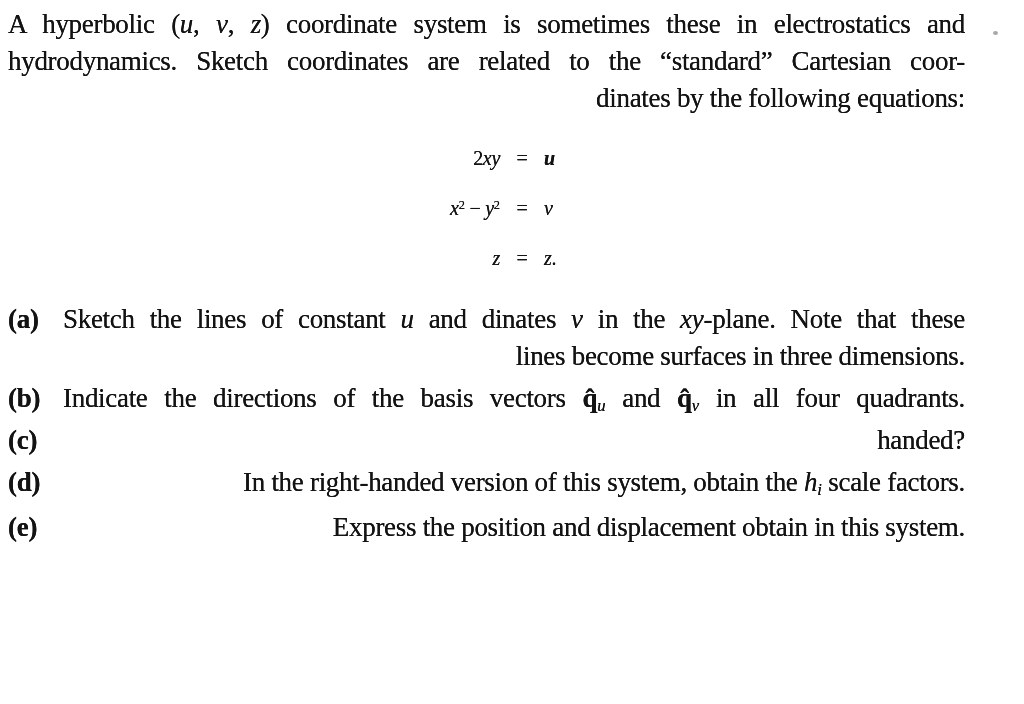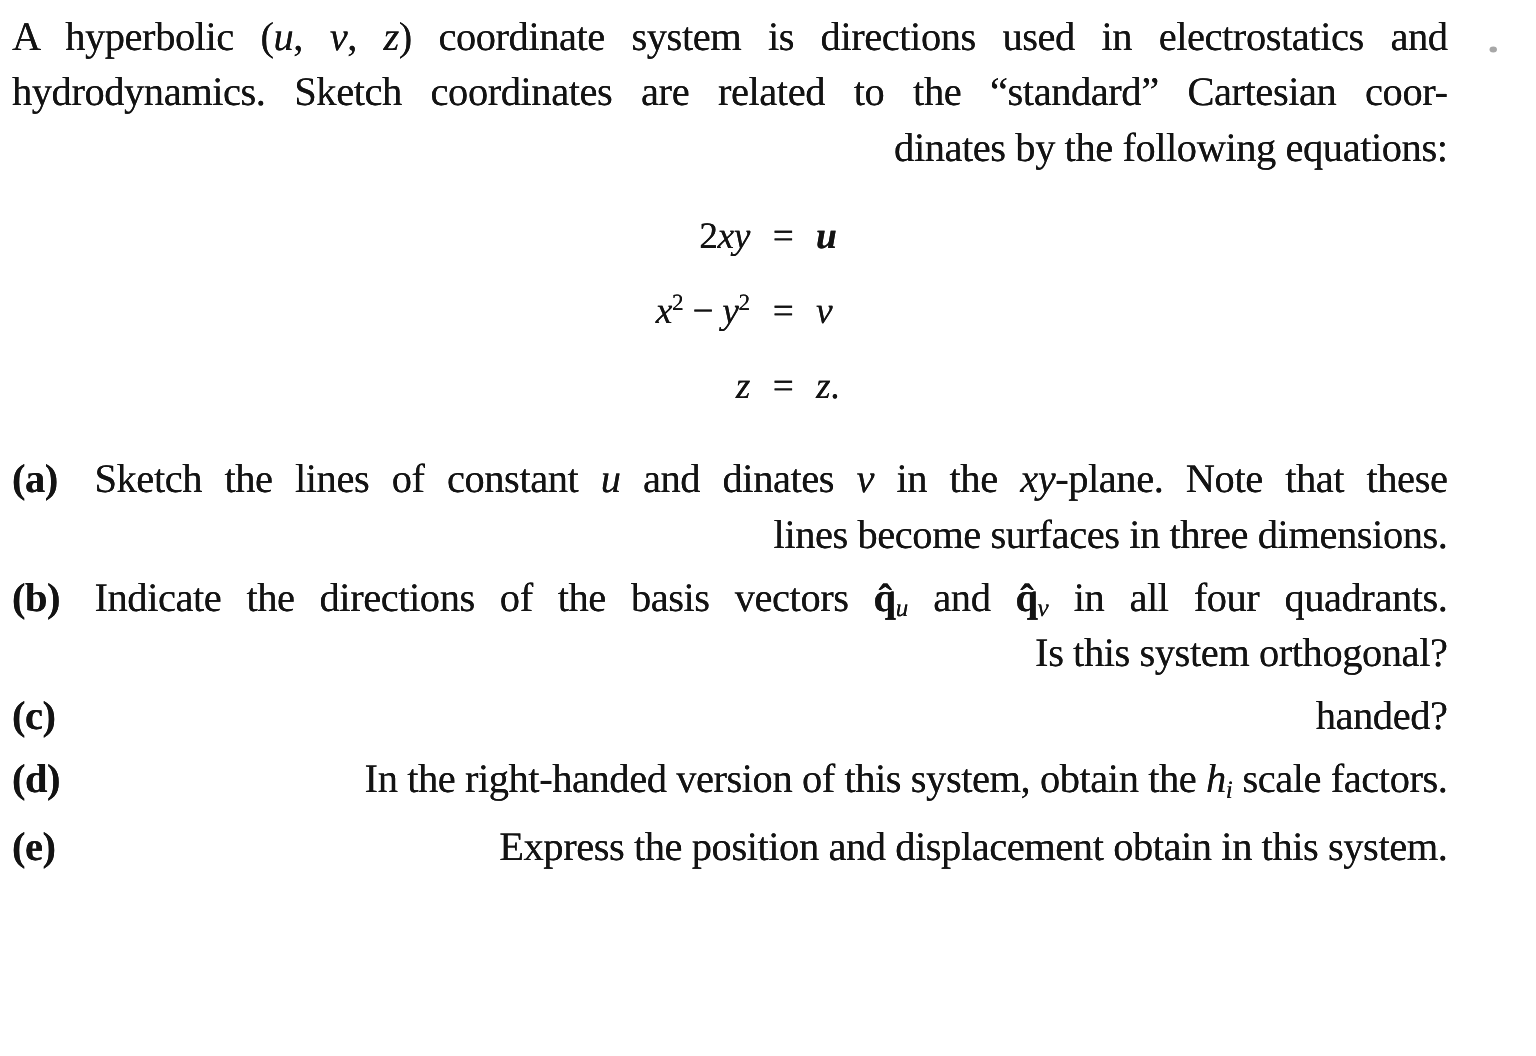--- a/index.html
+++ b/index.html
@@ -16,39 +16,39 @@
   .jl{text-align:justify;text-align-last:justify;}
   .s-i{font-style:italic;}
   .s-b{font-weight:700;}
   .s-bi{font-weight:700;font-style:italic;}
   sub,sup{font-size:0.62em;letter-spacing:0;line-height:0;}
   sub{vertical-align:-0.22em;}
   sup{vertical-align:0.52em;}
   sub.s-i{font-style:italic;}
   
   .equations{margin-top:22px;}
-  .eq-row{display:flex;align-items:baseline;font-size:25px;line-height:38px;margin-bottom:12px;}
+  .eq-row{display:flex;align-items:baseline;font-size:20px;line-height:38px;margin-bottom:12px;}
   .eq-lhs{width:492px;text-align:right;}
   .eq-sign{width:44px;text-align:center;}
   .eq-rhs{flex:1;text-align:left;}
   
   .items{margin-top:24px;}
   .item{display:flex;margin-bottom:5px;}
   .item-gap{margin-bottom:8px;}
   .item-label{flex:0 0 55px;width:55px;font-weight:700;line-height:37px;}
   .item-body{flex:1;min-width:0;}
   .speck{position:absolute;left:993px;top:31px;width:5px;height:4px;border-radius:50%;opacity:.75;}
 </style>
 </head>
 <body style="background: rgb(255, 255, 255); color: rgb(19, 19, 19);">
 
 <div class="content">
 
   <div>
-    <span class="line jl"><span>A hyperbolic (</span><span class="s-i">u</span><span>, </span><span class="s-i">v</span><span>, </span><span class="s-i">z</span><span>) coordinate system is directions used in electrostatics and</span></span>
+    <span class="line jl"><span>A hyperbolic (</span><span class="s-i">u</span><span>, </span><span class="s-i">v</span><span>, </span><span class="s-i">z</span><span>) coordinate system is sometimes these in electrostatics and</span></span>
     <span class="line jl">hydrodynamics. Sketch coordinates are related to the “standard” Cartesian coor-</span>
     <span class="line">dinates by the following equations:</span>
   </div>
 
   <div class="equations">
     <div class="eq-row">
       <span class="eq-lhs"><span>2</span><span class="s-i">xy</span></span>
       <span class="eq-sign">=</span>
       <span class="eq-rhs"><span class="s-bi">u</span></span>
     </div>
@@ -71,21 +71,20 @@
       <span class="item-body">
         <span class="line jl"><span>Sketch the lines of constant </span><span class="s-i">u</span><span> and dinates </span><span class="s-i">v</span><span> in the </span><span class="s-i">xy</span><span>-plane. Note that these</span></span>
         <span class="line">lines become surfaces in three dimensions.</span>
       </span>
     </div>
 
     <div class="item">
       <span class="item-label">(b)</span>
       <span class="item-body">
         <span class="line jl"><span>Indicate the directions of the basis vectors </span><span class="s-b">q̂</span><sub class="s-i">u</sub><span> and </span><span class="s-b">q̂</span><sub class="s-i">v</sub><span> in all four quadrants.</span></span>
-        <span class="line">Is this system orthogonal?</span>
       </span>
     </div>
 
     <div class="item">
       <span class="item-label">(c)</span>
       <span class="item-body">
         <span class="line">handed?</span>
       </span>
     </div>
 

